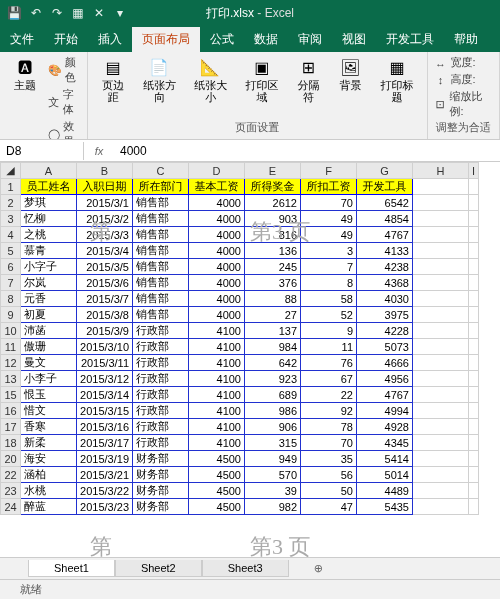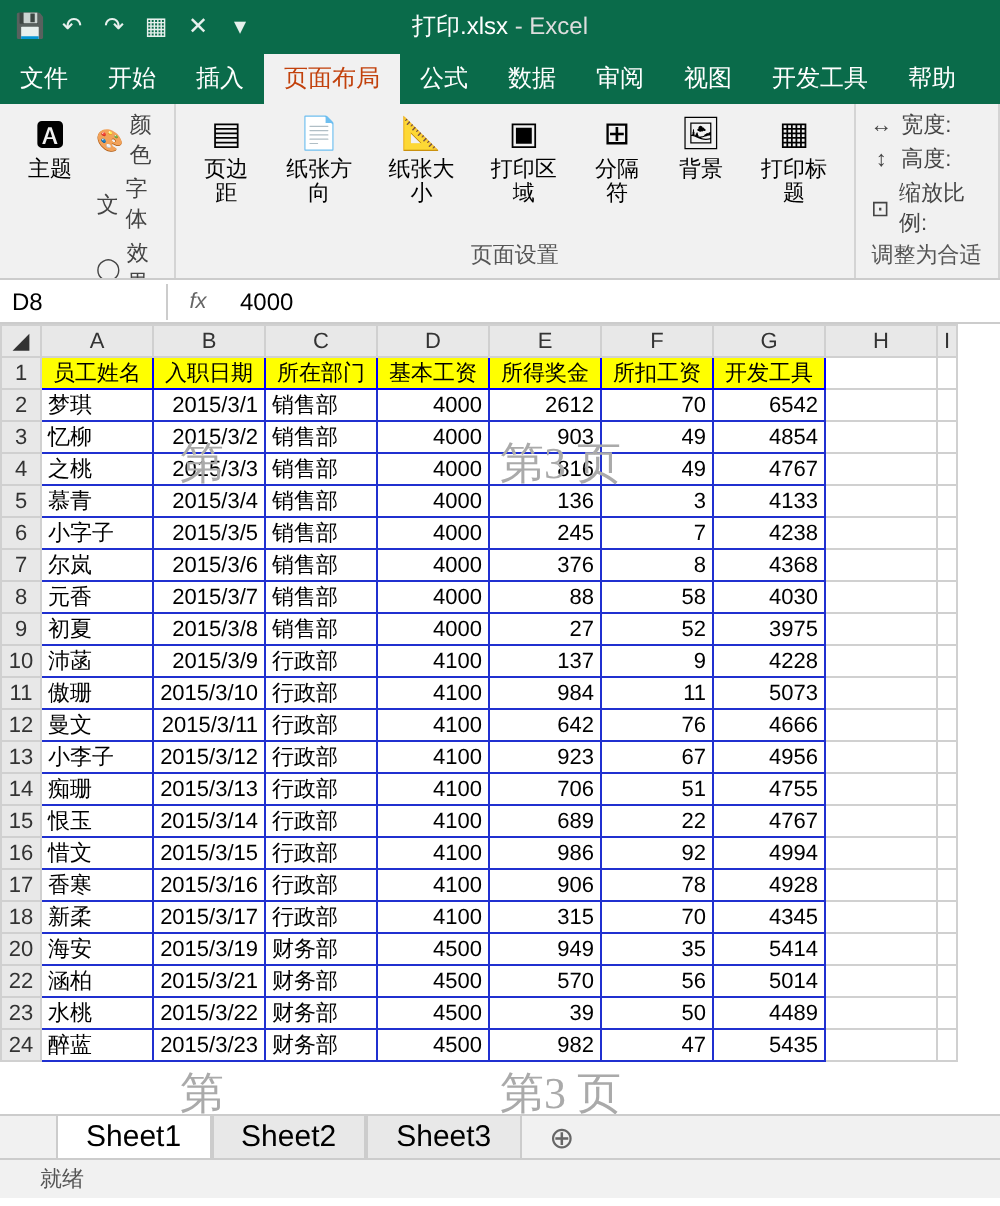--- a/index.html
+++ b/index.html
@@ -35,21 +35,21 @@
 .num{text-align:right}
 .txt{text-align:left}
 tbody td{border:1px solid #2030d0}
 .corner{background:#e8e8e8;width:20px}
 .watermark{position:absolute;font-size:22px;color:#aaa;pointer-events:none;font-family:SimSun}
 .wm1{left:90px;top:55px}
 .wm2{left:250px;top:55px}
 .wm3{left:90px;top:370px}
 .wm4{left:250px;top:370px}
 .sheet-tabs{height:22px;border-top:1px solid #ccc;display:flex;align-items:center;background:#f1f1f1;padding-left:28px;gap:0}
-.stab{padding:2px 14px;border:1px solid #ccc;border-top:none;background:#fff;font-size:15px;cursor:pointer}
+.stab{padding:2px 25px;border:1px solid #ccc;border-top:none;background:#fff;font-size:11px;cursor:pointer}
 .stab.inactive{background:#e8e8e8}
 .stab.plus{background:none;border:none;width:20px;text-align:center;color:#666}
 .status{height:20px;background:#f1f1f1;border-top:1px solid #ccc;display:flex;align-items:center;padding:0 20px;font-size:11px;color:#555}
 </style>
 </head>
 <body>
 
 <div class="titlebar">
   <div class="tb-left">
     <span class="tb-ico">💾</span>
@@ -330,32 +330,20 @@
   <td class="num">2015/3/12</td>
   <td class="txt">行政部</td>
   <td class="num">4100</td>
   <td class="num">923</td>
   <td class="num">67</td>
   <td class="num">4956</td>
   <td style="border:1px solid #d0d0d0"></td>
           <td style="border:1px solid #d0d0d0"></td>
         </tr>
         <tr>
-          <th class="rowhdr">14</th>
-  <td class="txt">痴珊</td>
-  <td class="num">2015/3/13</td>
-  <td class="txt">行政部</td>
-  <td class="num">4100</td>
-  <td class="num">706</td>
-  <td class="num">51</td>
-  <td class="num">4755</td>
-  <td style="border:1px solid #d0d0d0"></td>
-          <td style="border:1px solid #d0d0d0"></td>
-        </tr>
-        <tr>
           <th class="rowhdr">15</th>
   <td class="txt">恨玉</td>
   <td class="num">2015/3/14</td>
   <td class="txt">行政部</td>
   <td class="num">4100</td>
   <td class="num">689</td>
   <td class="num">22</td>
   <td class="num">4767</td>
   <td style="border:1px solid #d0d0d0"></td>
           <td style="border:1px solid #d0d0d0"></td>

